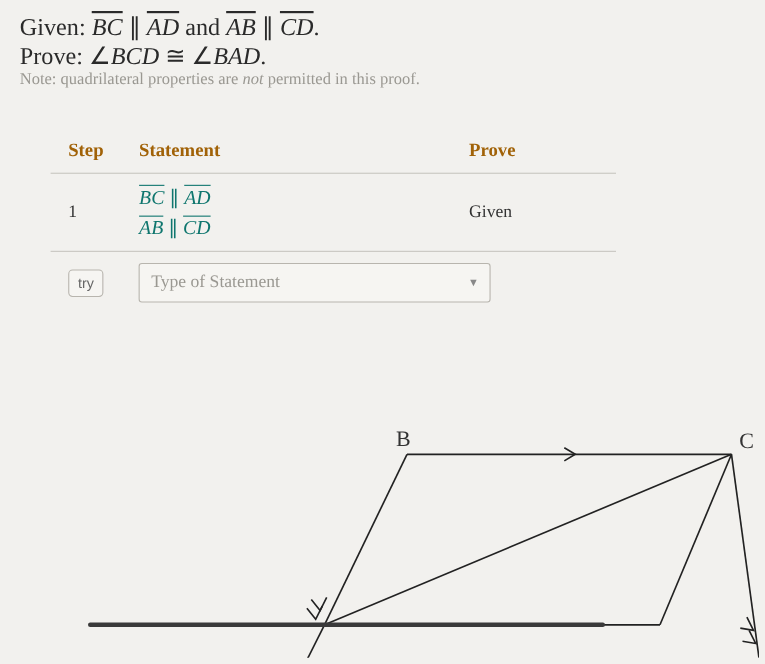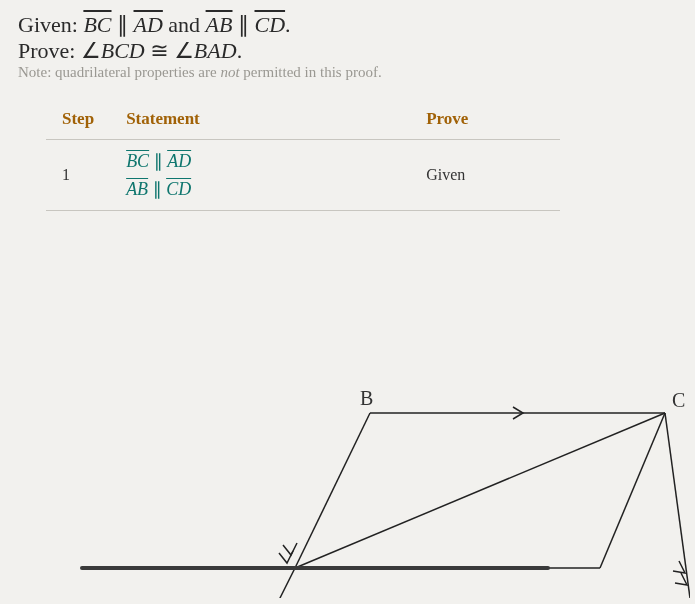--- a/index.html
+++ b/index.html
@@ -19,21 +19,21 @@
     .prove-line { }
     .overline {
       text-decoration: overline;
       font-style: italic;
     }
     .angle { font-style: normal; }
     .ital { font-style: italic; }
     .note {
       font-size: 15px;
       color: #9a9892;
-      margin-bottom: 18px;
+      margin-bottom: 36px;
     }
     .note .em { font-style: italic; }
     .proof-table {
       margin-left: 28px;
       border-collapse: collapse;
     }
     .proof-table td, .proof-table th {
       padding: 10px 16px;
       text-align: left;
       vertical-align: middle;
@@ -145,20 +145,31 @@
           </div>
           <div>
             <span class="overline">AB</span>
             <span> ∥ </span>
             <span class="overline">CD</span>
           </div>
         </div>
       </td>
       <td class="reason-col">Given</td>
     </tr>
+    <tr>
+      <td class="step-col">
+        <span class="try-btn">try</span>
+      </td>
+      <td colspan="2">
+        <div class="stmt-input">
+          <span>Type of Statement</span>
+          <span class="caret">▼</span>
+        </div>
+      </td>
+    </tr>
   </tbody>
 </table>
 
 <div class="figure-wrap">
   <svg width="620" height="215">
 
     <line x1="300" y1="30" x2="595" y2="30" stroke="#222" stroke-width="1.5"></line>
     <line x1="595" y1="30" x2="530" y2="185" stroke="#222" stroke-width="1.5"></line>
     <line x1="595" y1="30" x2="620" y2="215" stroke="#222" stroke-width="1.5"></line>
     <line x1="530" y1="185" x2="225" y2="185" stroke="#222" stroke-width="1.5"></line>

